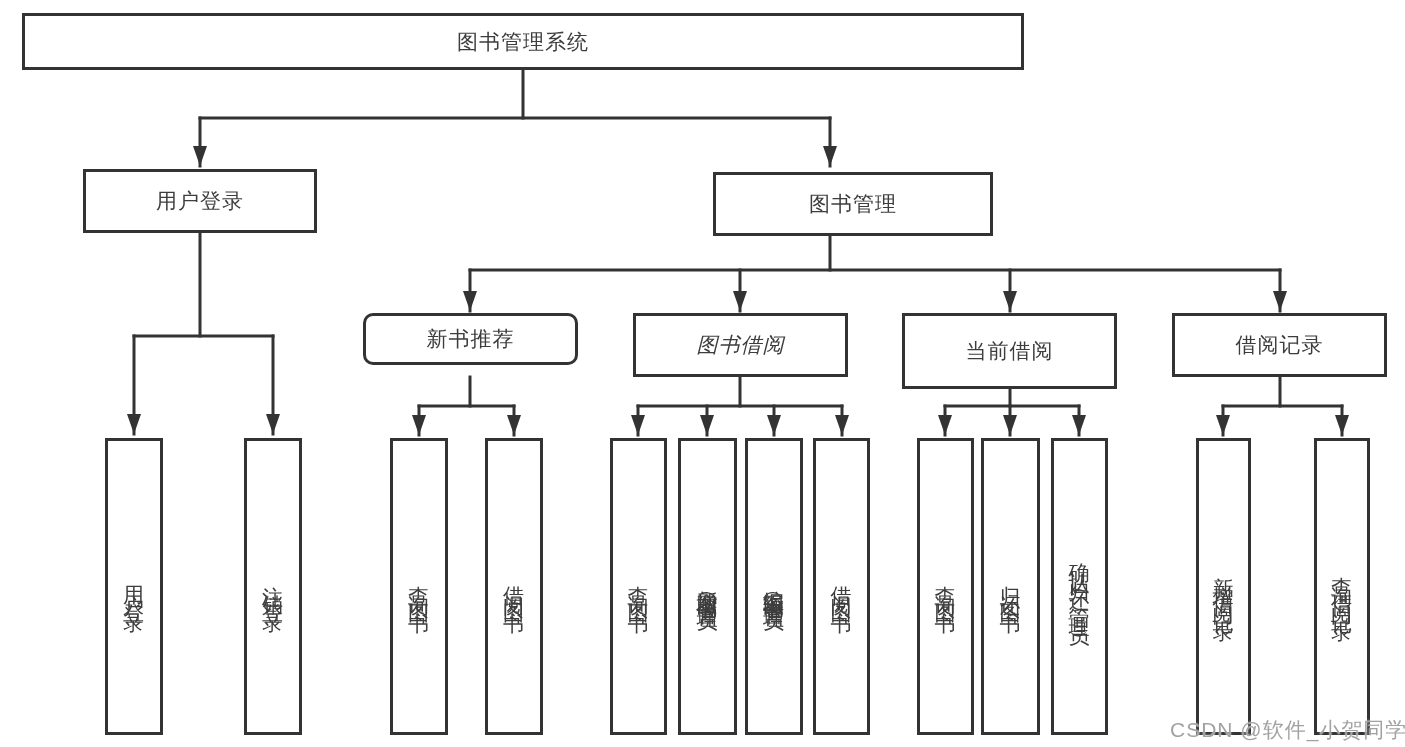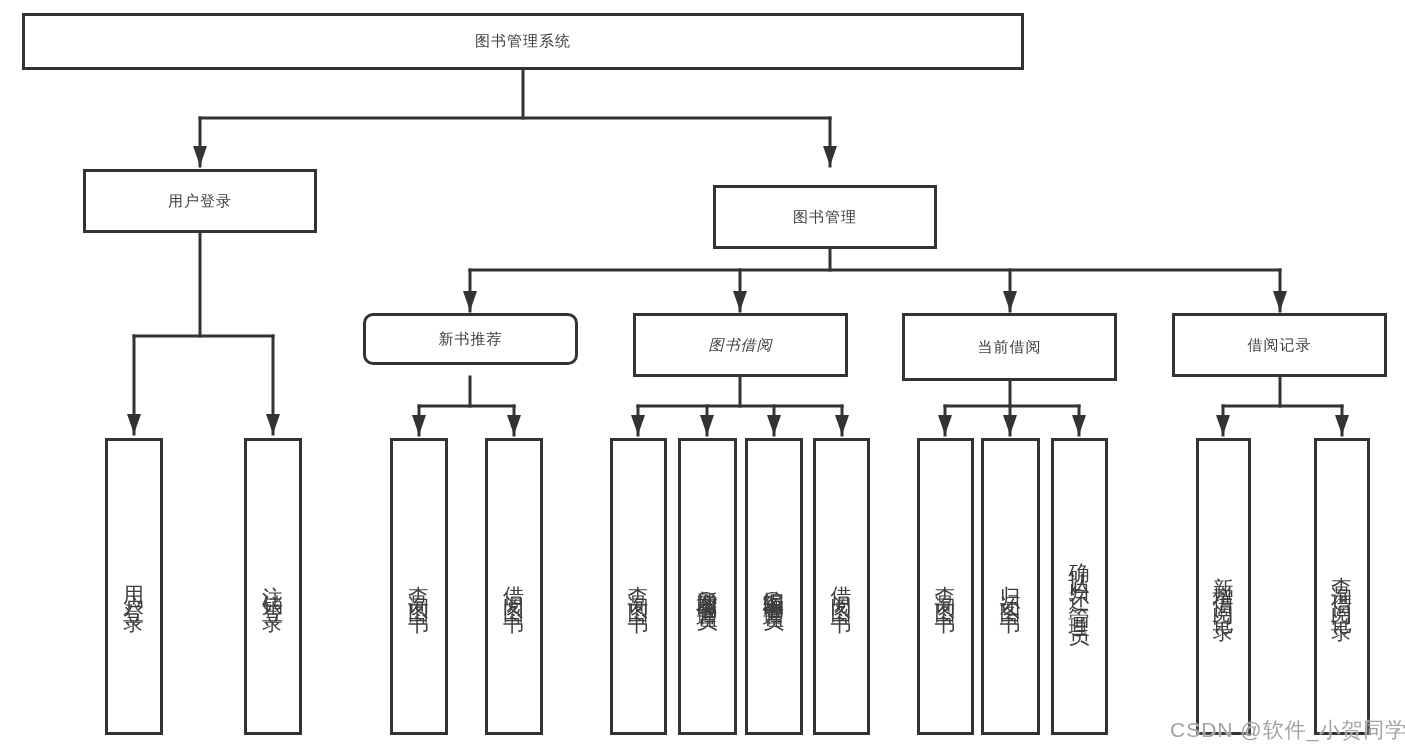--- a/index.html
+++ b/index.html
@@ -20,21 +20,21 @@
   .node {
     position: absolute;
     box-sizing: border-box;
     border: 3px solid #333333;
     background: #ffffff;
     display: flex;
     align-items: center;
     justify-content: center;
   }
   .hlabel {
-    font-size: 15px;
+    font-size: 21px;
     color: #3d3d3d;
     letter-spacing: 1px;
     white-space: nowrap;
   }
   .vtext {
     writing-mode: vertical-rl;
     text-orientation: mixed;
     font-size: 21px;
     color: #3d3d3d;
     letter-spacing: 9px;
@@ -107,31 +107,31 @@
     </g>
   </svg>
 
   <div class="node" style="left:22px; top:13px; width:1002px; height:57px;">
     <span class="hlabel">图书管理系统</span>
   </div>
 
   <div class="node" style="left:83px; top:169px; width:234px; height:64px;">
     <span class="hlabel">用户登录</span>
   </div>
-  <div class="node" style="left:713px; top:185px; width:224px; height:64px;">
+  <div class="node" style="left:713px; top:172px; width:280px; height:64px;">
     <span class="hlabel">图书管理</span>
   </div>
 
   <div class="node" style="left:363px; top:313px; width:215px; height:52px;border-radius:10px;">
     <span class="hlabel">新书推荐</span>
   </div>
   <div class="node" style="left:633px; top:313px; width:215px; height:64px;font-style:italic;">
     <span class="hlabel">图书借阅</span>
   </div>
-  <div class="node" style="left:902px; top:313px; width:215px; height:68px;">
+  <div class="node" style="left:902px; top:313px; width:215px; height:76px;">
     <span class="hlabel">当前借阅</span>
   </div>
   <div class="node" style="left:1172px; top:313px; width:215px; height:64px;">
     <span class="hlabel">借阅记录</span>
   </div>
 
   <div class="node" style="left:105px; top:438px; width:58px; height:297px;">
     <span class="vtext">用户登录</span>
   </div>
   <div class="node" style="left:244px; top:438px; width:58px; height:297px;">

